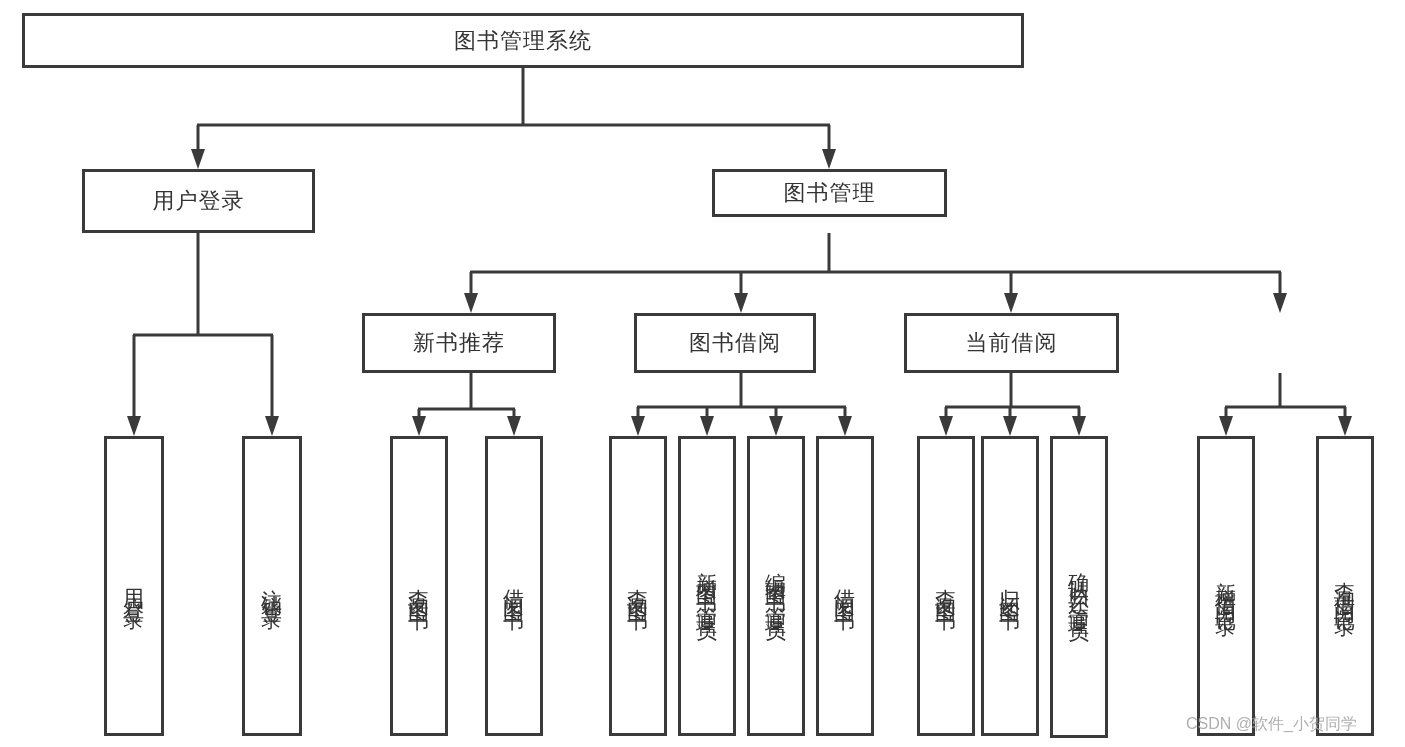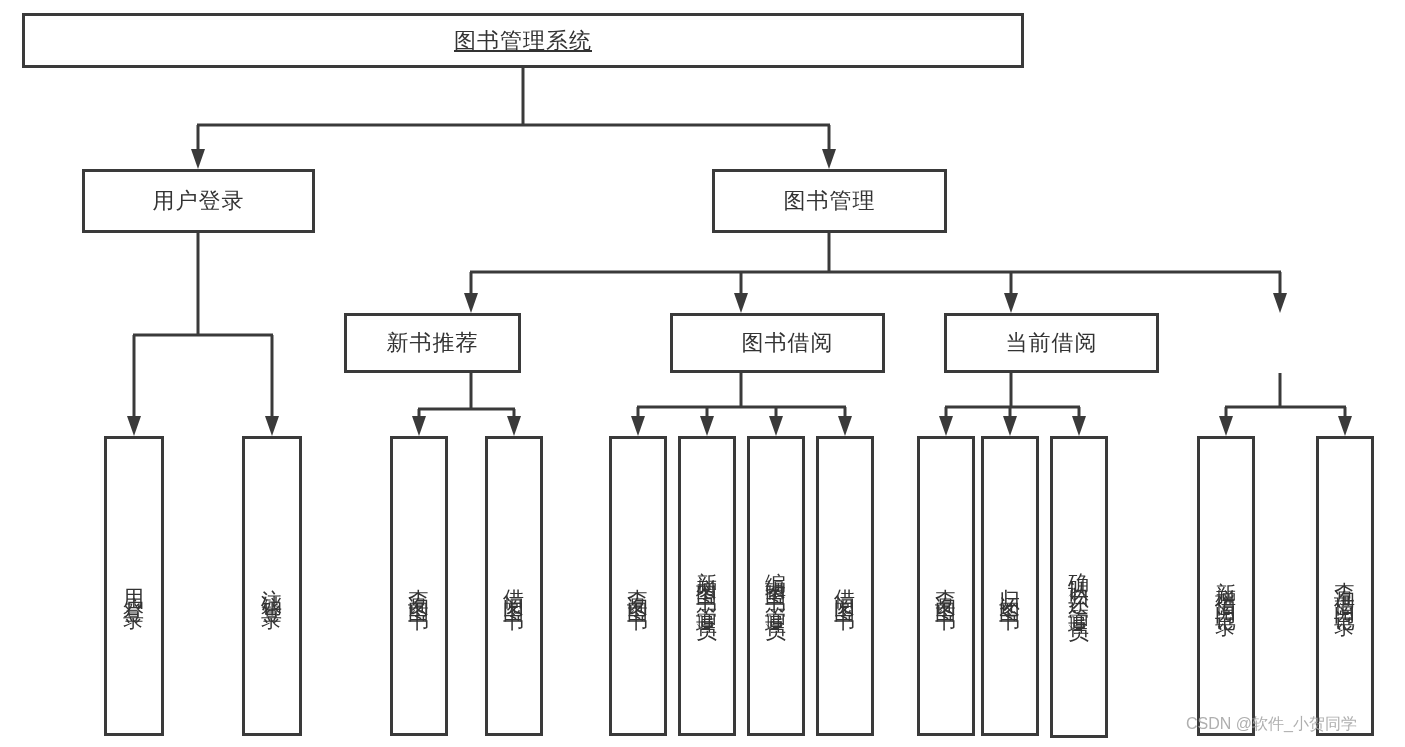--- a/index.html
+++ b/index.html
@@ -118,38 +118,38 @@
 
       <polygon points="946,436 939,416 953,416"></polygon>
       <polygon points="1010,436 1003,416 1017,416"></polygon>
       <polygon points="1079,436 1072,416 1086,416"></polygon>
 
       <polygon points="1226,436 1219,416 1233,416"></polygon>
       <polygon points="1345,436 1338,416 1352,416"></polygon>
     </g>
   </svg>
 
-  <div class="node node-root" style="left:22px; top:13px; width:1002px; height:55px;text-decoration:underline;">
+  <div class="node node-root" style="left:22px; top:13px; width:1002px; height:55px;">
     <span>图书管理系统</span>
   </div>
 
   <div class="node node-h" style="left:82px; top:169px; width:233px; height:64px;">
     <span>用户登录</span>
   </div>
-  <div class="node node-h" style="left:712px; top:169px; width:235px; height:64px;">
+  <div class="node node-h" style="left:712px; top:169px; width:235px; height:48px;">
     <span>图书管理</span>
   </div>
 
-  <div class="node node-h" style="left:344px; top:313px; width:177px; height:60px;">
+  <div class="node node-h" style="left:362px; top:313px; width:194px; height:60px;">
     <span>新书推荐</span>
   </div>
-  <div class="node node-h" style="left:670px; top:313px; width:215px; height:60px;padding-left:20px;">
+  <div class="node node-h" style="left:634px; top:313px; width:182px; height:60px;padding-left:20px;">
     <span>图书借阅</span>
   </div>
-  <div class="node node-h" style="left:904px; top:313px; width:215px; height:60px;margin-left:40px;">
+  <div class="node node-h" style="left:904px; top:313px; width:215px; height:60px;">
     <span>当前借阅</span>
   </div>
 
   <div class="node node-v" style="left:104px; top:436px; width:60px; height:300px;">
     <span class="vtext">用户登录</span>
   </div>
   <div class="node node-v" style="left:242px; top:436px; width:60px; height:300px;">
     <span class="vtext">注销登录</span>
   </div>
 

